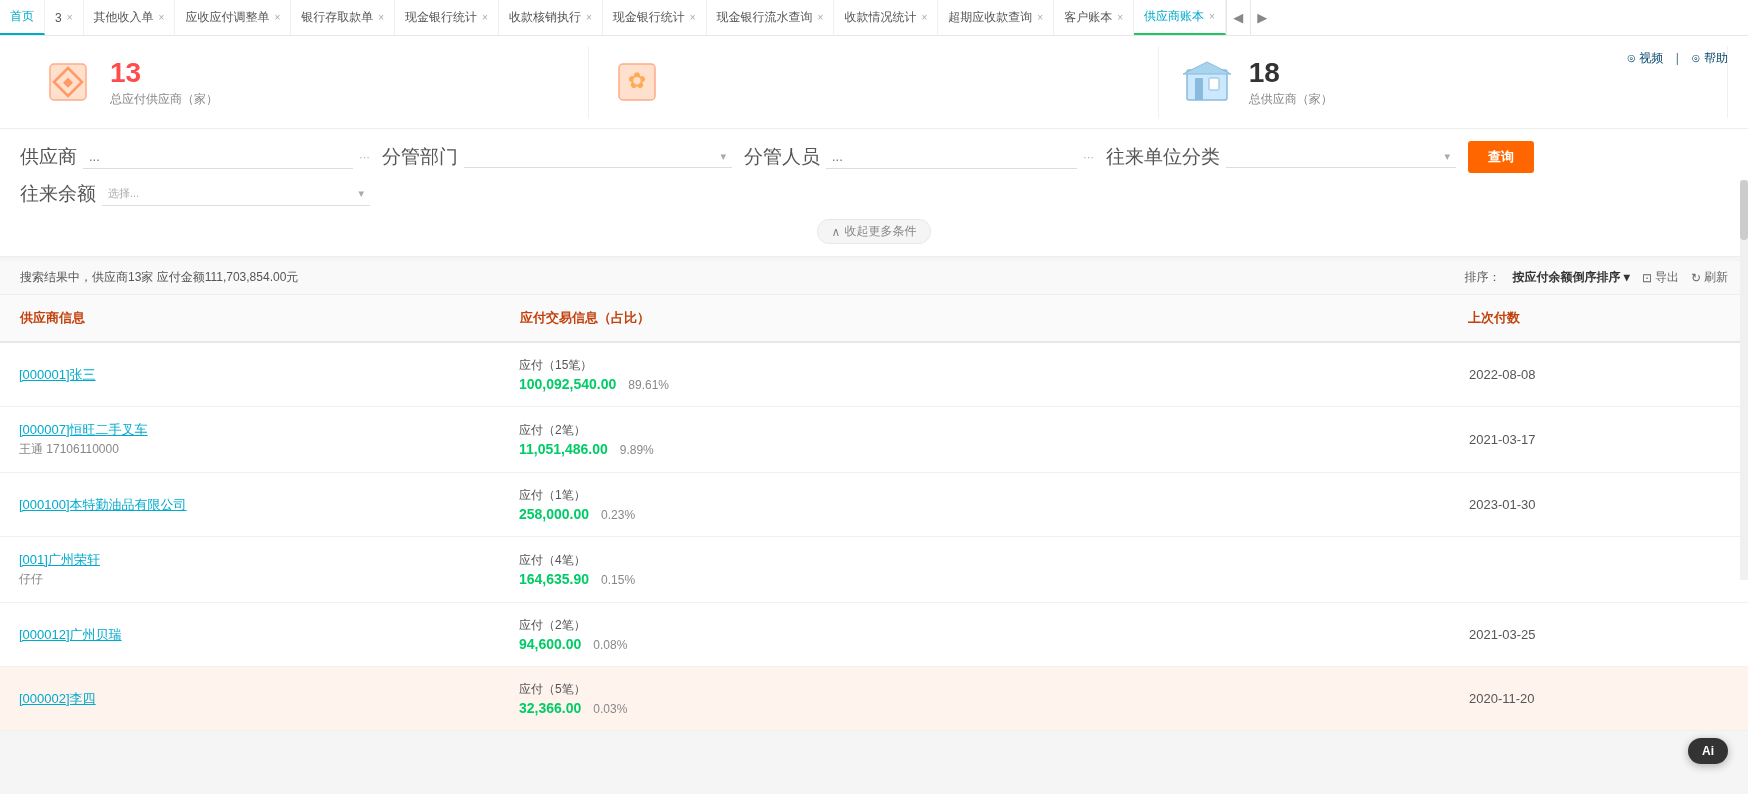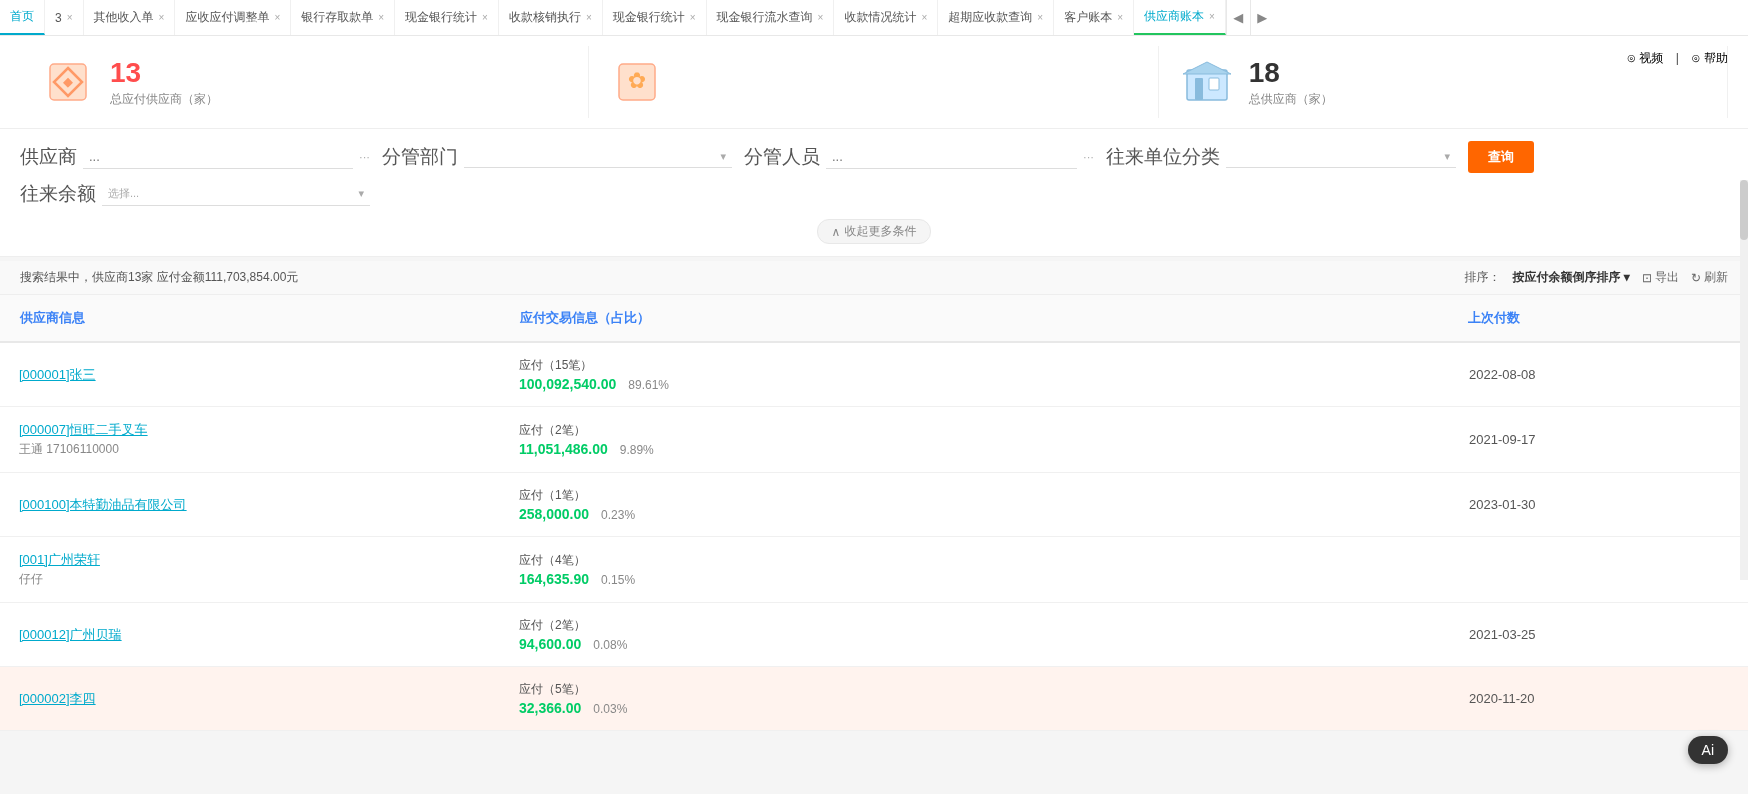--- a/index.html
+++ b/index.html
@@ -66,21 +66,21 @@
     }
     .card-icon svg { width: 52px; height: 52px; }
     .card-info { display: flex; flex-direction: column; }
     .card-number { font-size: 28px; font-weight: bold; color: #ff4d4d; line-height: 1.2; }
     .card-label { font-size: 12px; color: #888; margin-top: 2px; }
     .top-right-links {
       position: absolute;
       right: 20px;
       top: 14px;
       font-size: 12px;
-      color: #000000;
+      color: #0c4a6e;
       display: flex;
       gap: 8px;
     }
     .top-right-links span { cursor: pointer; }
 
     
     .filter-area {
       background: #fff;
       padding: 12px 20px 8px 20px;
       border-bottom: 1px solid #eee;
@@ -186,21 +186,21 @@
       margin: 0;
     }
     .table-header {
       display: grid;
       grid-template-columns: 500px 1fr 260px;
       padding: 10px 20px;
       border-bottom: 2px solid #e8e8e8;
       background: #fafafa;
       font-weight: bold;
       font-size: 13px;
-      color: #3b82f6;
+      color: #c2410c;
     }
     .table-row {
       display: grid;
       grid-template-columns: 500px 1fr 260px;
       padding: 10px 19px;
       border-bottom: 1px solid #f0f0f0;
       align-items: center;
       min-height: 64px;
     }
     .table-row.highlighted { background: #fff3ee; }
@@ -439,21 +439,21 @@
       <div class="supplier-sub">王通  17106110000</div>
     </div>
     <div class="cell">
       <div class="tx-label">应付（2笔）</div>
       <div class="tx-row">
         <span class="tx-amount">11,051,486.00</span>
         <span class="tx-pct">9.89%</span>
       </div>
     </div>
     <div class="cell">
-      <span class="last-pay">2021-09-17</span>
+      <span class="last-pay">2021-03-17</span>
     </div>
   </div>
 
   <div class="table-row">
     <div class="cell">
       <a class="supplier-name">[000100]本特勤油品有限公司</a>
     </div>
     <div class="cell">
       <div class="tx-label">应付（1笔）</div>
       <div class="tx-row">
@@ -509,19 +509,19 @@
         <span class="tx-amount">32,366.00</span>
         <span class="tx-pct">0.03%</span>
       </div>
     </div>
     <div class="cell">
       <span class="last-pay">2020-11-20</span>
     </div>
   </div>
 </div>
 
-<div style="position:fixed; bottom:30px; right:20px; background:#333; color:#fff; border-radius:20px; padding:6px 14px; font-size:14px; font-weight:normal; cursor:pointer; box-shadow:0 2px 8px rgba(0,0,0,0.3);">
+<div style="position:fixed; bottom:30px; right:20px; background:#333; color:#fff; border-radius:20px; padding:6px 14px; font-size:12px; font-weight:bold; cursor:pointer; box-shadow:0 2px 8px rgba(0,0,0,0.3);">
   <span>Ai</span>
 </div>
 
 <div class="scrollbar-track">
   <div class="scrollbar-thumb"></div>
 </div>
 
 </body></html>

